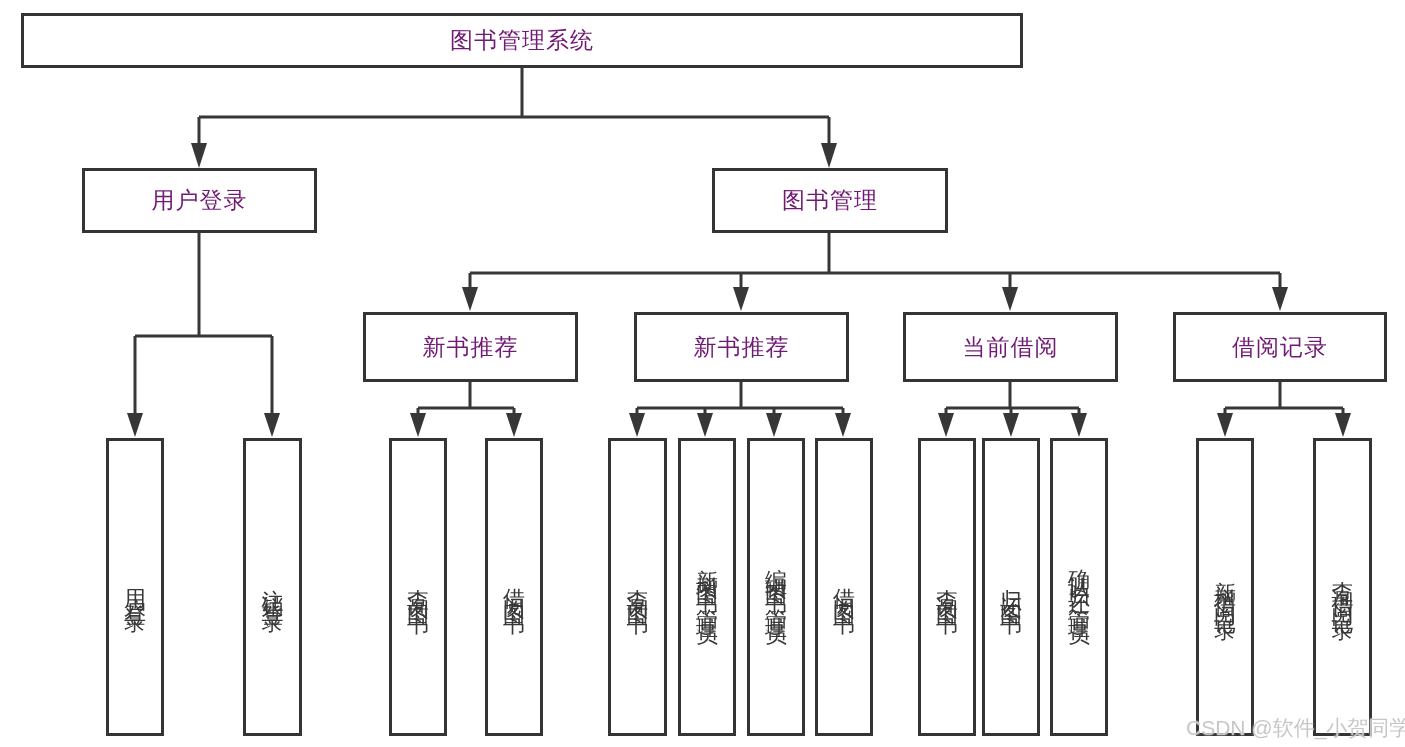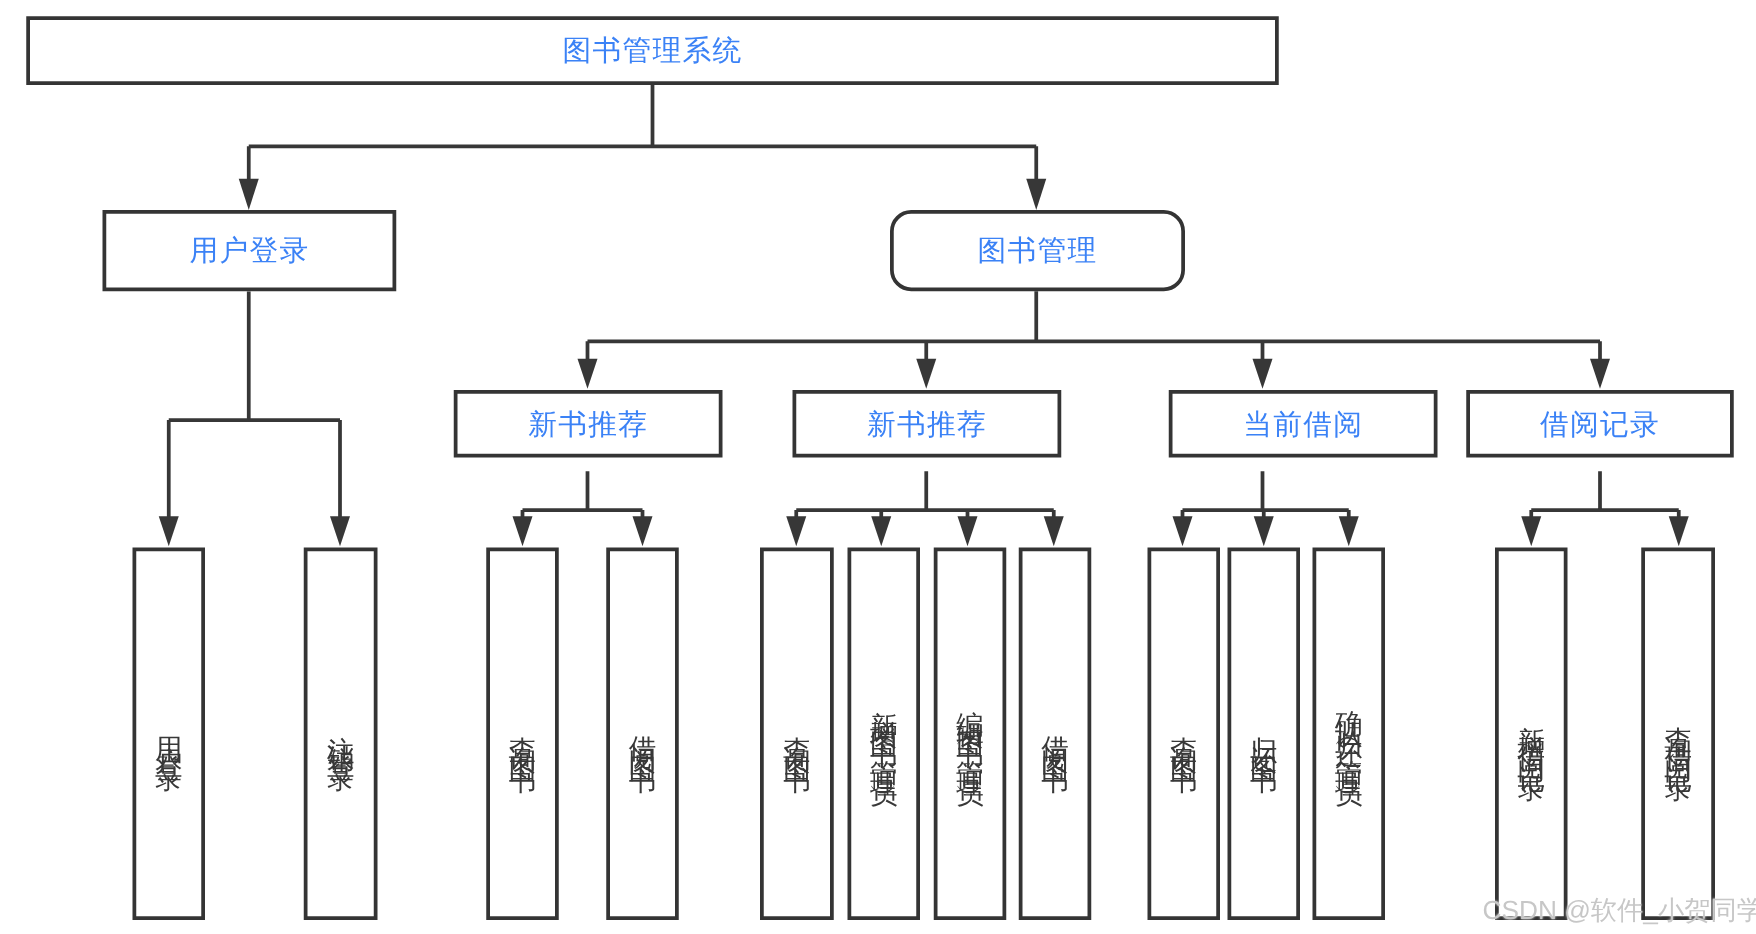--- a/index.html
+++ b/index.html
@@ -37,38 +37,38 @@
     background: #ffffff;
     display: flex;
     align-items: center;
     justify-content: center;
     color: #383838;
   }
   .hnode span {
     font-size: 23px;
     letter-spacing: 1px;
     white-space: nowrap;
-    color: #3b82f6;
+    color: #701a75;
   }
   .vnode span {
     writing-mode: vertical-rl;
     text-orientation: mixed;
     font-size: 22px;
     letter-spacing: 8px;
     line-height: 1;
     white-space: nowrap;
     color: #383838;
   }
   .root   { left: 21px;   top: 13px;  width: 1002px; height: 55px; }
   .l2a    { left: 82px;   top: 168px; width: 235px;  height: 65px; }
-  .l2b    { left: 712px;  top: 168px; width: 236px;  height: 65px; border-radius: 17px; }
-  .l3     { top: 312px; height: 54px; align-items: center; }
+  .l2b    { left: 712px;  top: 168px; width: 236px;  height: 65px; }
+  .l3     { top: 312px; height: 70px; align-items: center; }
   .l3a    { left: 363px;  width: 215px; }
   .l3b    { left: 634px;  width: 215px; }
-  .l3c    { left: 903px;  width: 215px; margin-left: 32px; }
+  .l3c    { left: 903px;  width: 215px; }
   .l3d    { left: 1173px; width: 214px; }
   .leaf   { top: 438px; height: 298px; width: 58px; }
   .lf01   { left: 106px; }
   .lf02   { left: 243px; width: 59px; }
   .lf03   { left: 389px; }
   .lf04   { left: 485px; }
   .lf05   { left: 608px; width: 59px; }
   .lf06   { left: 678px; }
   .lf07   { left: 747px; }
   .lf08   { left: 815px; }

